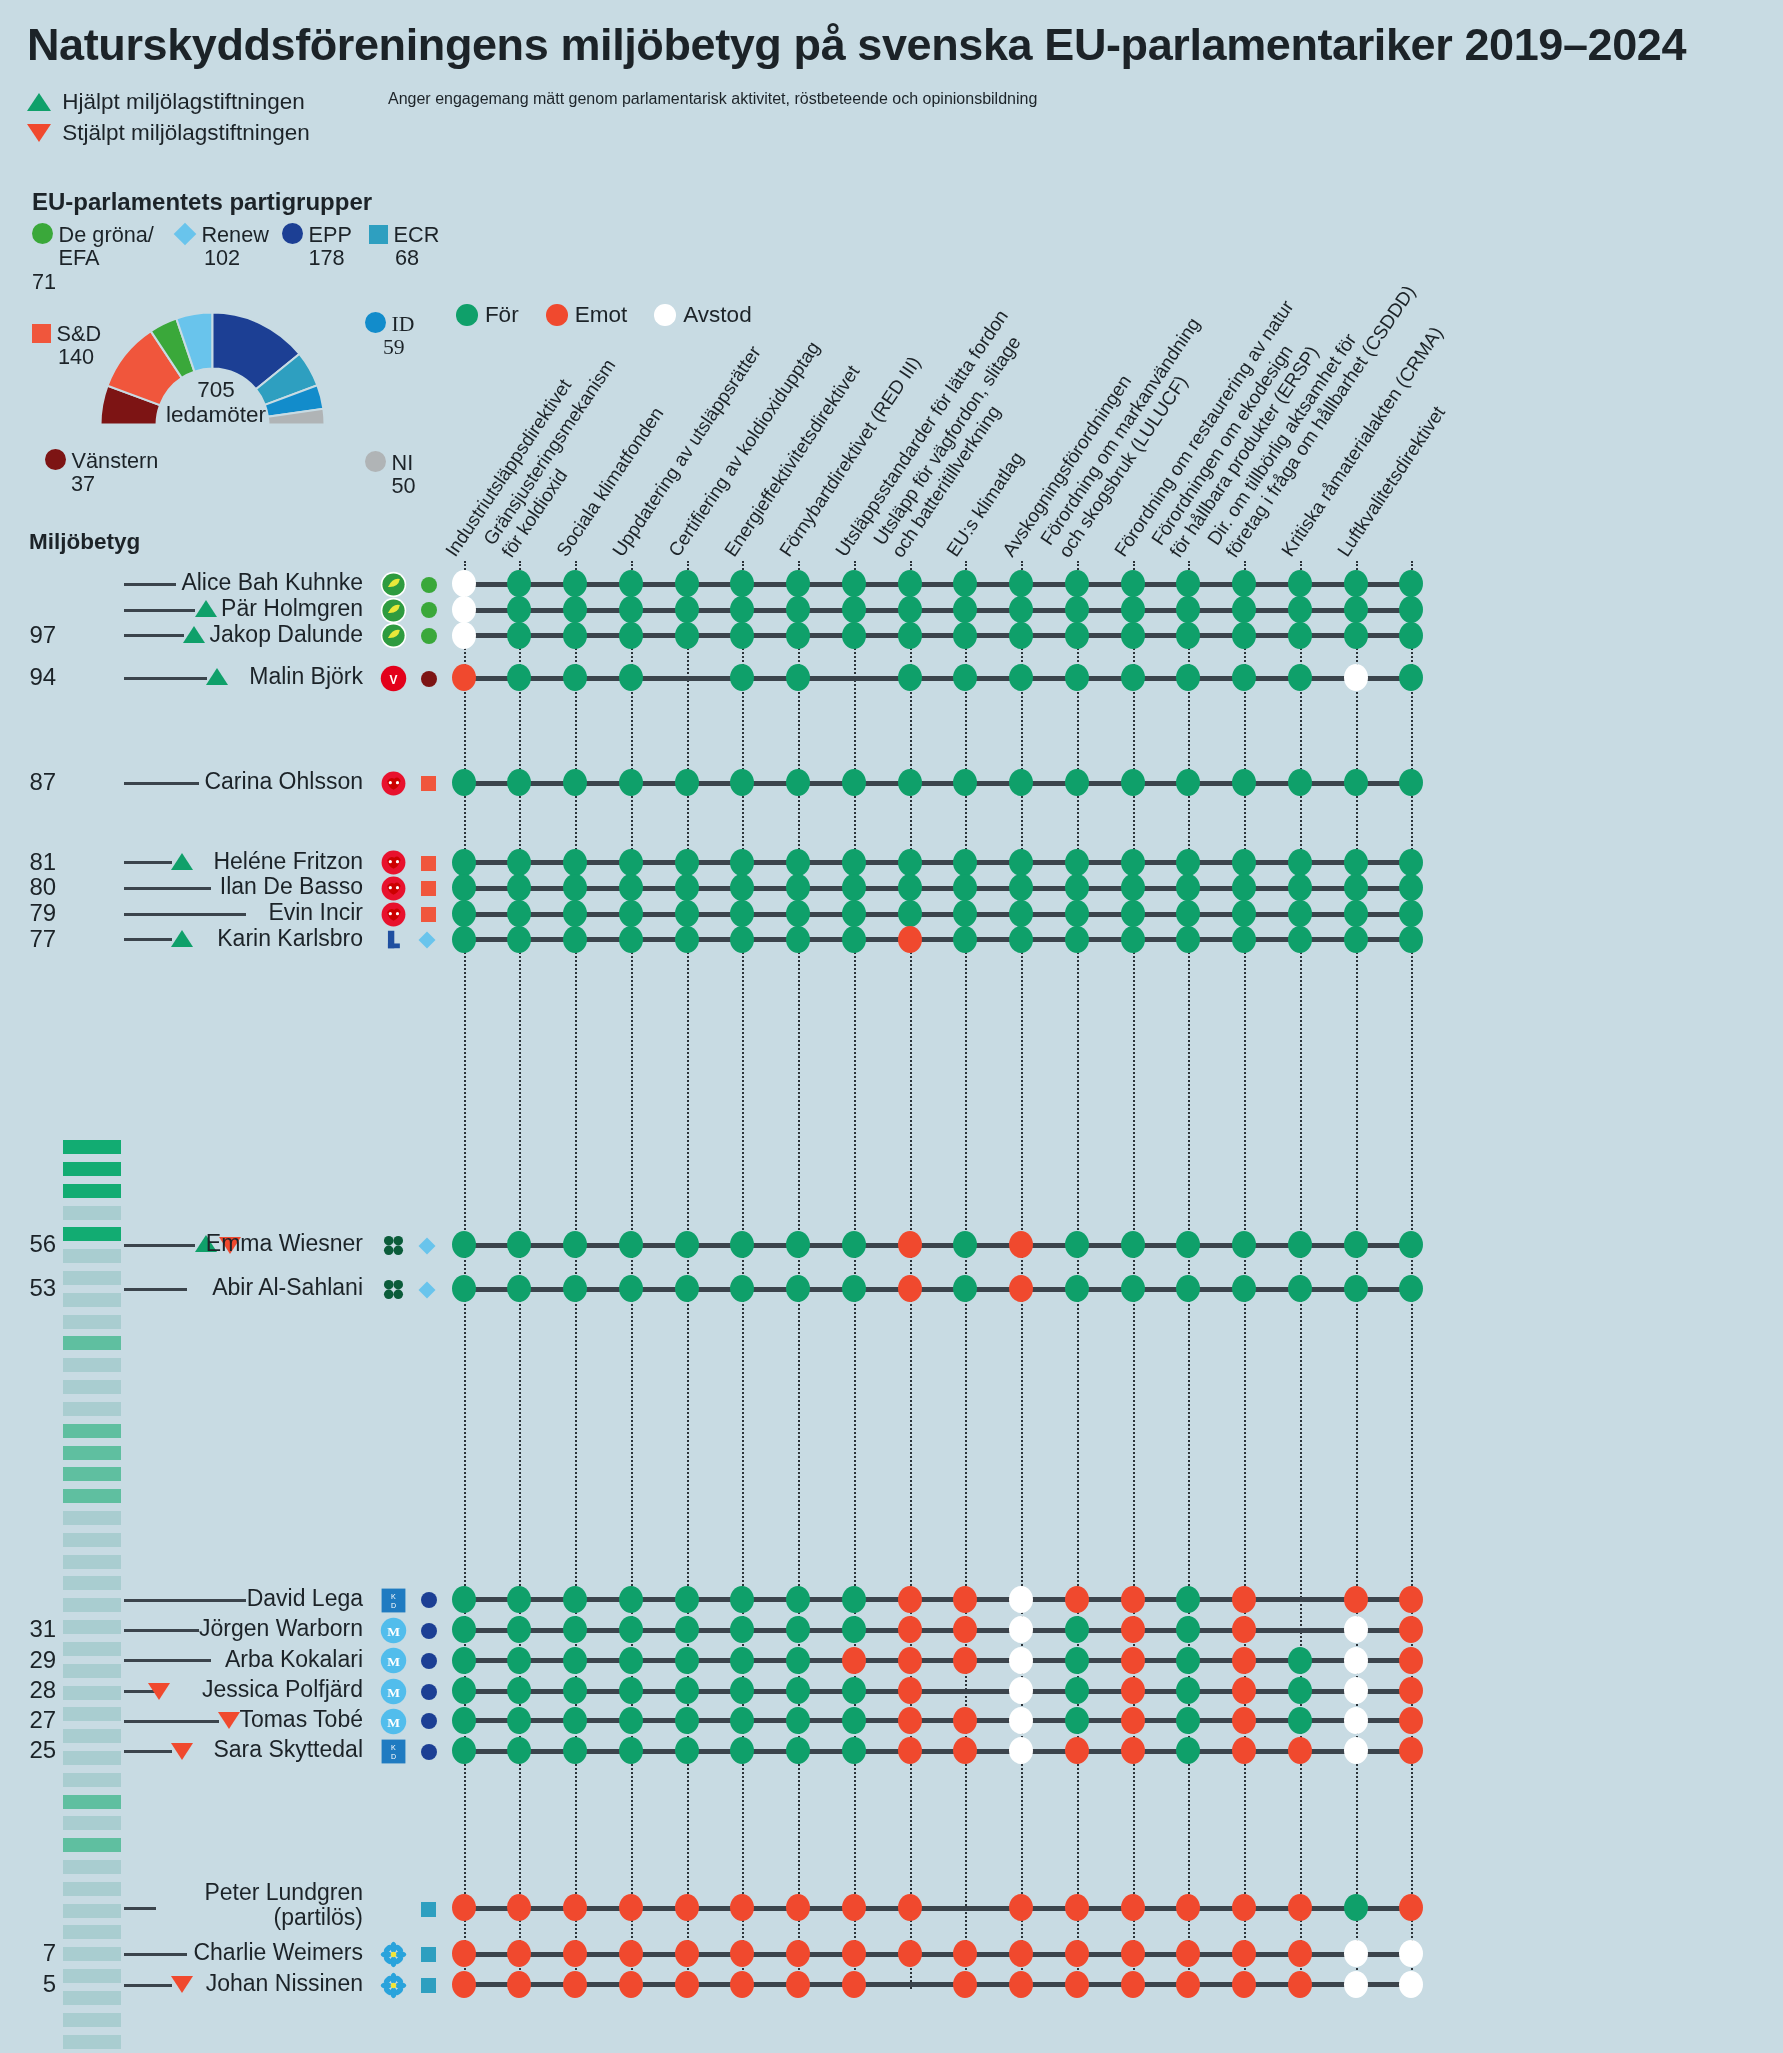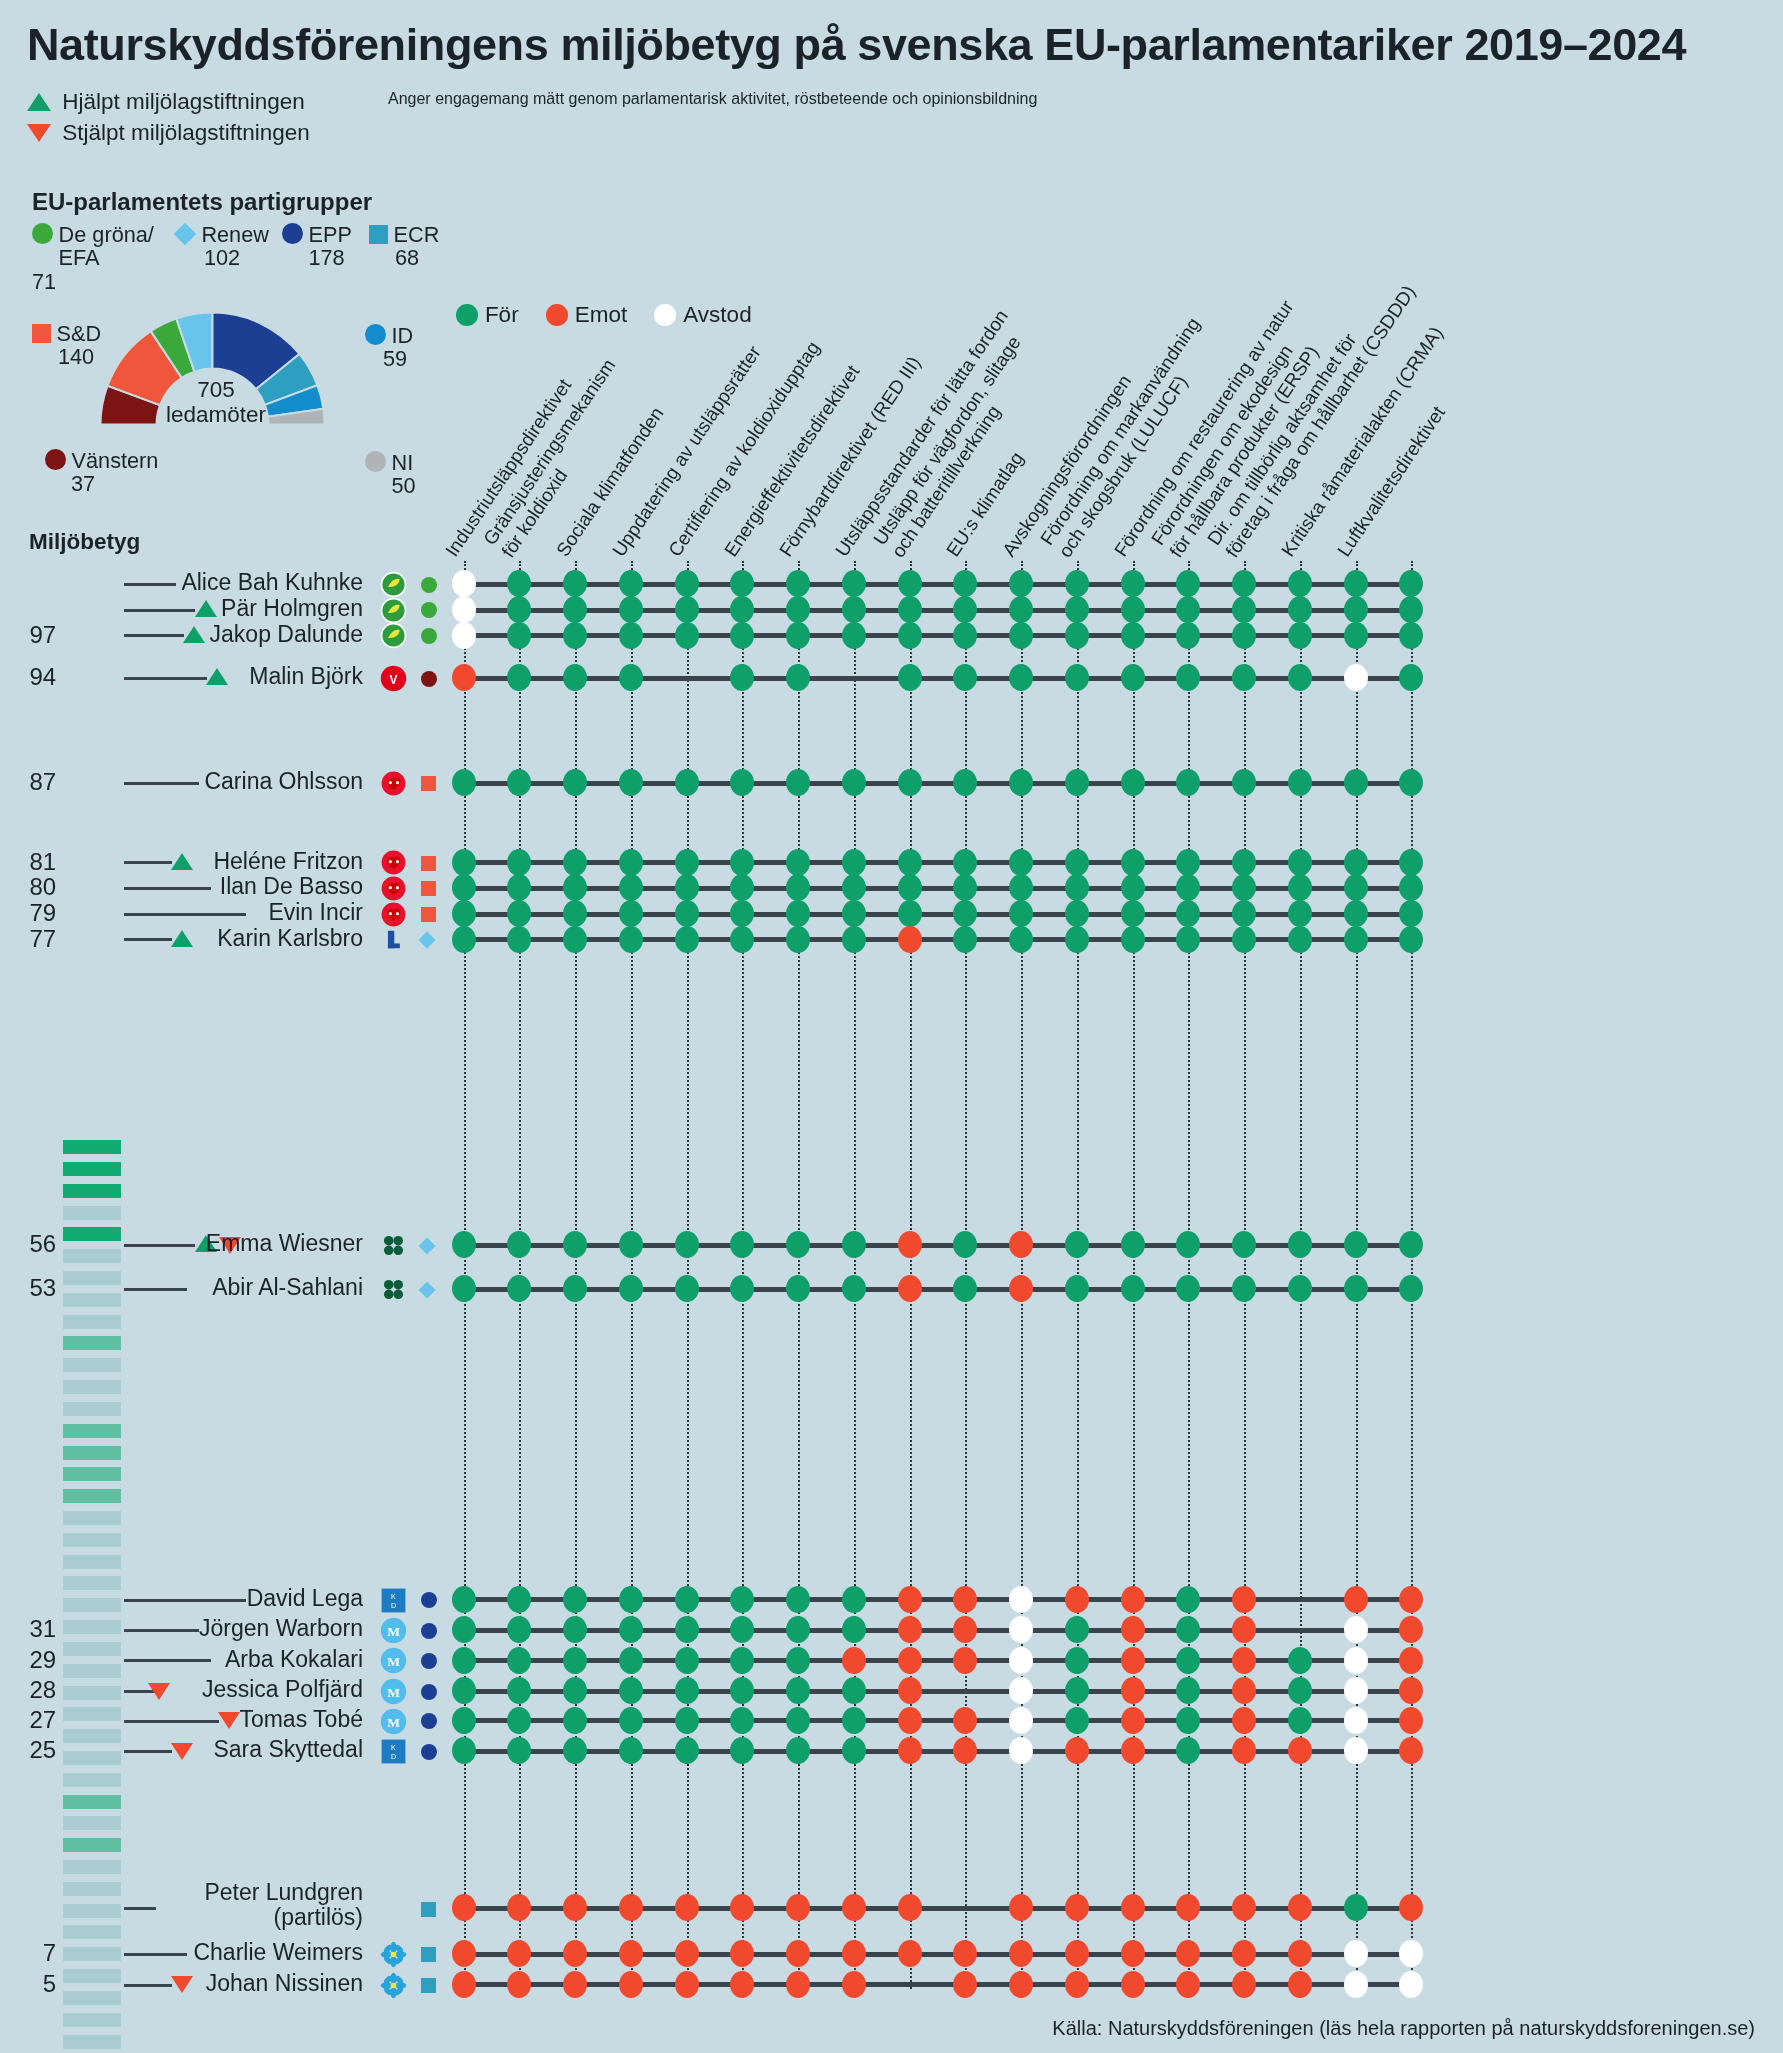--- a/index.html
+++ b/index.html
@@ -123,21 +123,21 @@
     <span style="margin-left:26.5px">178</span>
   </div>
   <div class="pg-item" style="left:369px;top:223px;">
     <span class="pg-sw sw-square" style="background:#2e9fc0"></span><span>ECR</span><br>
     <span style="margin-left:26px">68</span>
   </div>
   <div class="pg-item" style="left:32px;top:322px;">
     <span class="pg-sw sw-square" style="background:#f0563c"></span><span>S&amp;D</span><br>
     <span style="margin-left:26px">140</span>
   </div>
-  <div class="pg-item" style="left:365px;top:324px;">
+  <div class="pg-item" style="left:365px;top:312px;font-family:Liberation Serif, serif;">
     <span class="pg-sw sw-circle" style="background:#128ccb"></span><span>ID</span><br>
     <span style="margin-left:18px">59</span>
   </div>
   <div class="pg-item" style="left:45px;top:449px;">
     <span class="pg-sw sw-circle" style="background:#7d1414"></span><span>Vänstern</span><br>
     <span style="margin-left:26px">37</span>
   </div>
   <div class="pg-item" style="left:365px;top:451px;">
     <span class="pg-sw sw-circle" style="background:#b0b4b6"></span><span>NI</span><br>
     <span style="margin-left:26.5px">50</span>
@@ -833,15 +833,14 @@
       <div class="cell v-emot" style="left: 1021px; top: 1424px;"></div>
       <div class="cell v-emot" style="left: 1077px; top: 1424px;"></div>
       <div class="cell v-emot" style="left: 1133px; top: 1424px;"></div>
       <div class="cell v-emot" style="left: 1188px; top: 1424px;"></div>
       <div class="cell v-emot" style="left: 1244px; top: 1424px;"></div>
       <div class="cell v-emot" style="left: 1300px; top: 1424px;"></div>
       <div class="cell v-avstod" style="left: 1356px; top: 1424px;"></div>
       <div class="cell v-avstod" style="left: 1411px; top: 1424px;"></div>
     </div>
 
-  <div id="source">Källa: Naturskyddsföreningen (läs hela rapporten på naturskyddsforeningen.se)</div>
 </div>
 
 
 </body></html>

